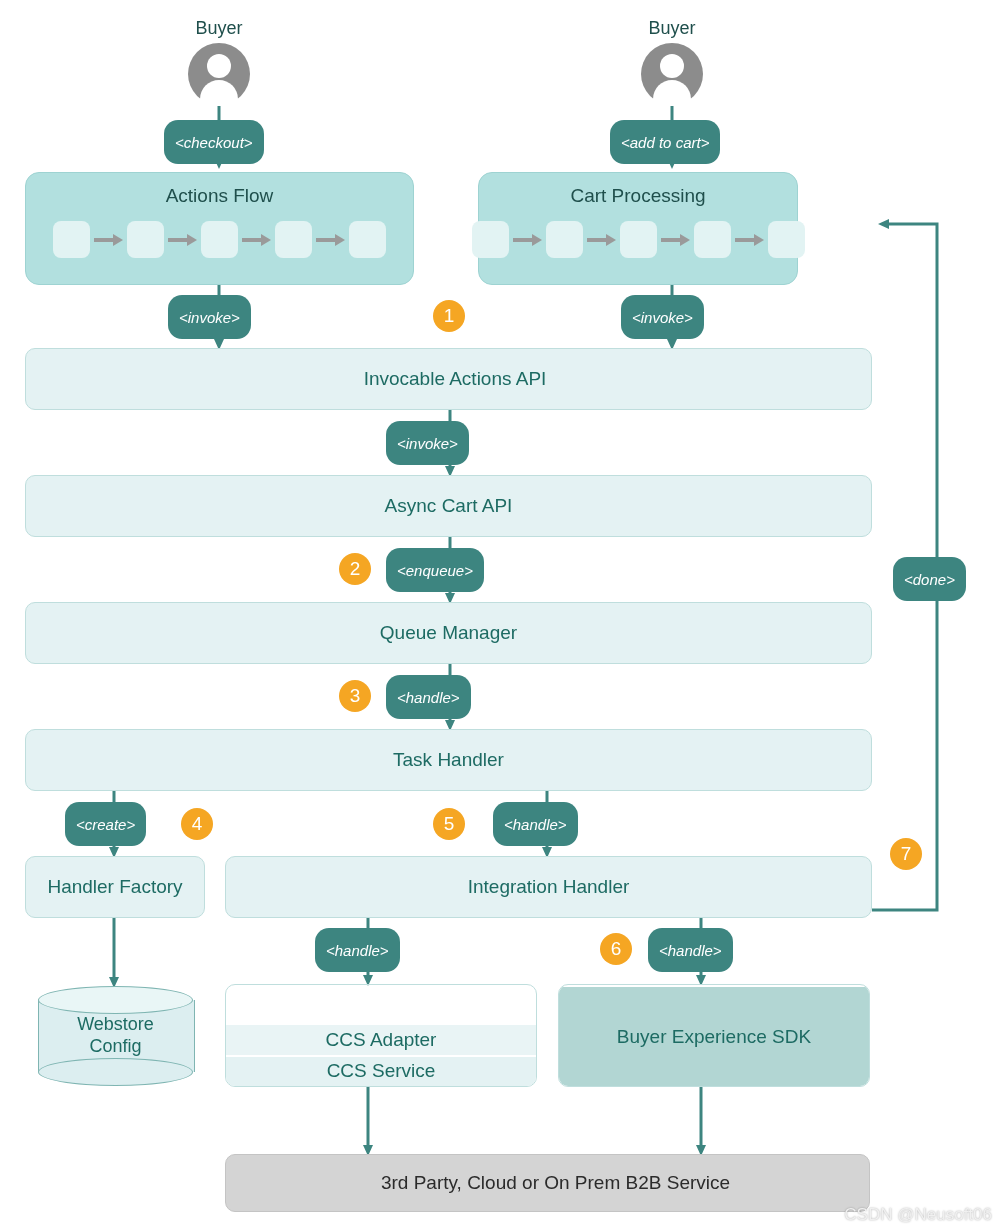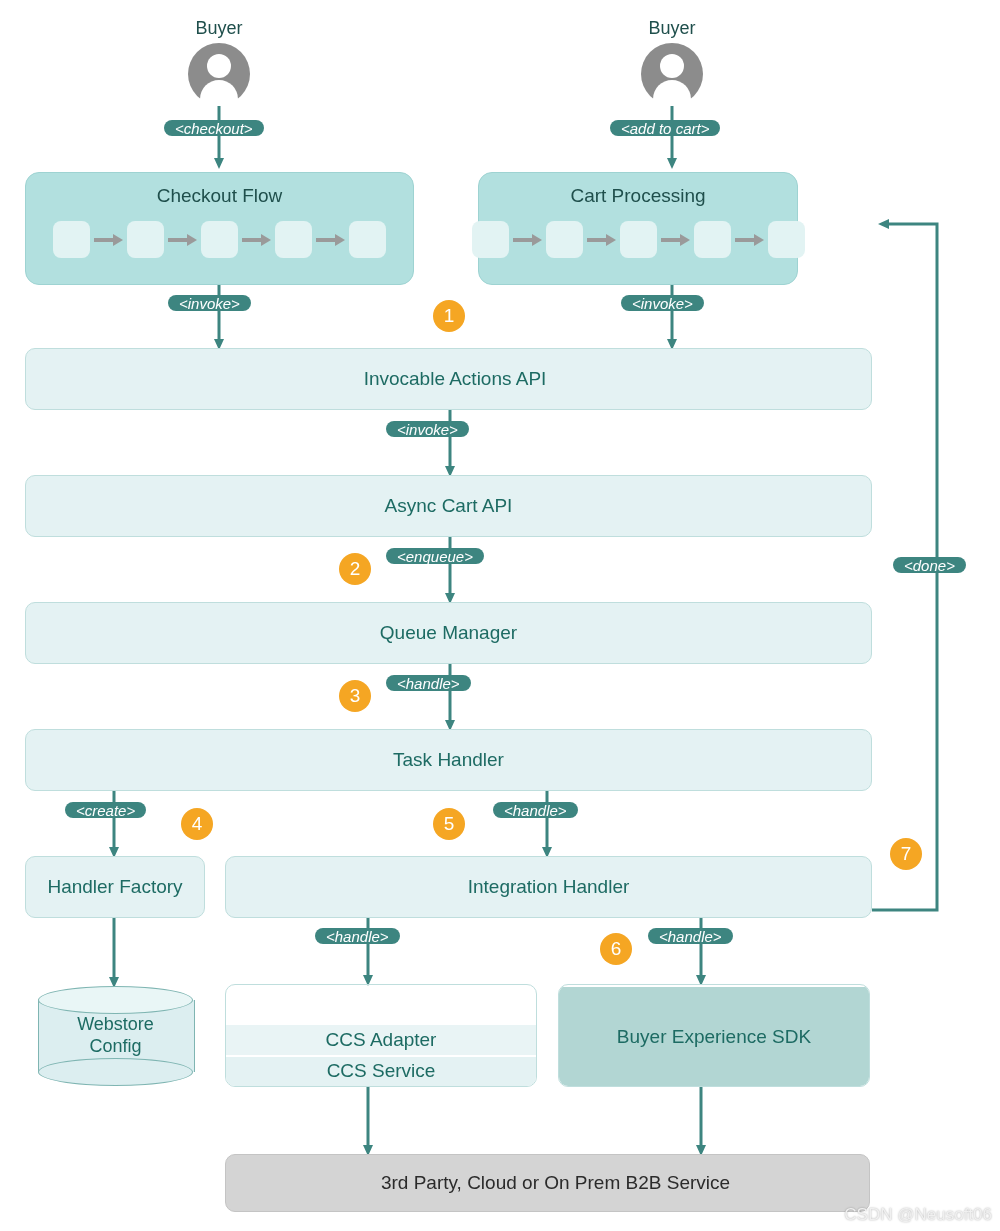--- a/index.html
+++ b/index.html
@@ -118,21 +118,21 @@
     position: absolute;
     box-sizing: border-box;
     background: #3d8580;
     color: #ffffff;
     border-radius: 14px;
     font-style: italic;
     font-size: 15px;
     display: flex;
     align-items: center;
     justify-content: center;
-    height: 16px;
+    height: 44px;
     white-space: nowrap;
     padding: 0 11px;
   }
 
   
   .badge {
     position: absolute;
     width: 32px;
     height: 32px;
     border-radius: 50%;
@@ -315,21 +315,21 @@
 
   <div class="badge" style="left:433px; top:300px;">1</div>
   <div class="badge" style="left:339px; top:553px;">2</div>
   <div class="badge" style="left:339px; top:680px;">3</div>
   <div class="badge" style="left:181px; top:808px;">4</div>
   <div class="badge" style="left:433px; top:808px;">5</div>
   <div class="badge" style="left:600px; top:933px;">6</div>
   <div class="badge" style="left:890px; top:838px;">7</div>
 
   <div class="flow-box" style="left:25px; top:172px; width:389px; height:113px;">
-    <div class="flow-title">Checkout Flow</div>
+    <div class="flow-title">Actions Flow</div>
     <div class="flow-steps">
       <div class="flow-step"></div>
       <div class="flow-arrow"></div>
       <div class="flow-step"></div>
       <div class="flow-arrow"></div>
       <div class="flow-step"></div>
       <div class="flow-arrow"></div>
       <div class="flow-step"></div>
       <div class="flow-arrow"></div>
       <div class="flow-step"></div>

